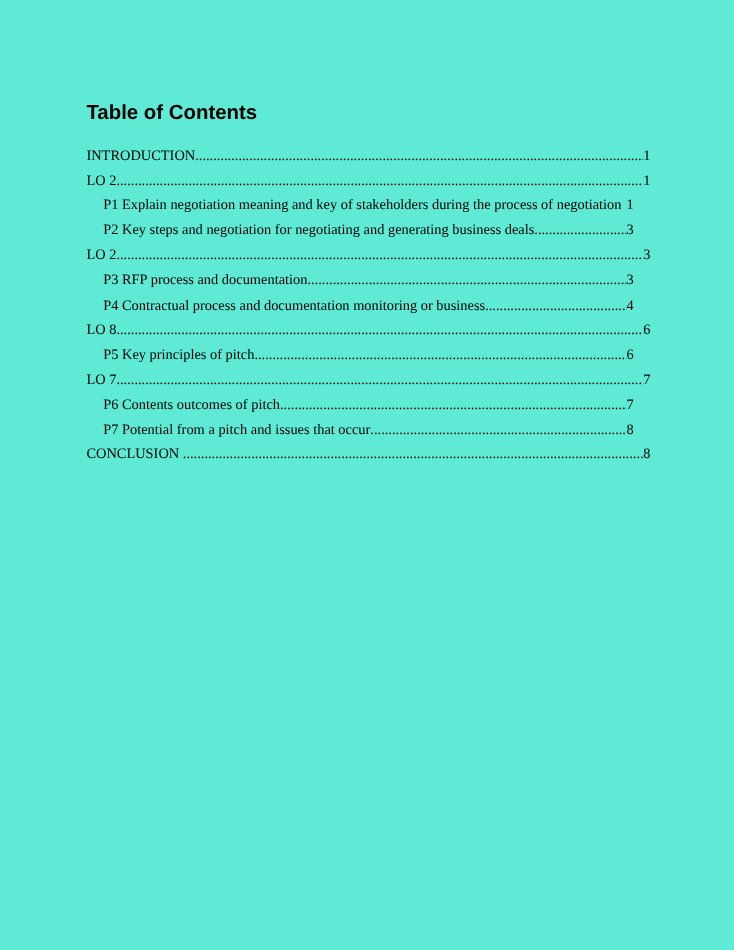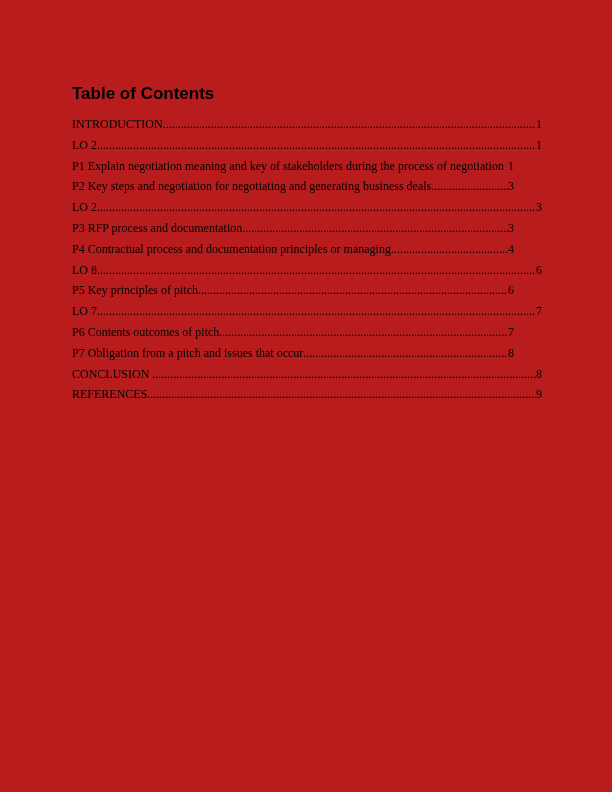--- a/index.html
+++ b/index.html
@@ -1,30 +1,30 @@
 <!DOCTYPE html>
 <html><head>
 <meta charset="utf-8">
 <style>
   html, body { margin: 0; padding: 0; background: #ffffff; }
   body { width: 612px; height: 792px; position: relative; overflow: hidden; }
-  .page { position: absolute; left: 0; top: 0; width: 612px; height: 792px; background: #b91c1c; }
+  .page { position: absolute; left: 0; top: 0; width: 612px; height: 792px; background: #5eead4; }
   .toc-title {
     position: absolute; left: 72px; top: 84px;
     font-family: "Liberation Sans", sans-serif; font-weight: bold; font-size: 17px;
     color: #000; margin: 0; line-height: 20px;
   }
   .toc-list { position: absolute; left: 72px; top: 116px; width: 470px; }
   .toc-row {
-    position: relative; height: 20.8px; display: flex; align-items: flex-start;
+    position: relative; height: 20.8px; display: flex; align-items: flex-end;
     font-family: "Liberation Serif", serif; font-size: 12px; color: #000;
     line-height: 16px; white-space: nowrap; overflow: hidden;
   }
   .toc-row.lvl1 { width: 470px; }
-  .toc-row.lvl2 { width: 442px; }
+  .toc-row.lvl2 { margin-left: 14px; width: 442px; }
   .toc-row .label { flex: 0 0 auto; }
   .toc-row .leader {
     flex: 1 1 auto; overflow: hidden; white-space: nowrap;
     letter-spacing: 0px;
   }
   .toc-row .leader::before {
     content: "......................................................................................................................................................................................................................";
   }
   .toc-row .leader.none::before { content: " "; }
   .toc-row .page-num { flex: 0 0 auto; text-align: right; }
@@ -60,21 +60,21 @@
       <span class="label">LO 2</span>
       <span class="leader"></span>
       <span class="page-num">3</span>
     </div>
     <div class="toc-row lvl2">
       <span class="label">P3 RFP process and documentation</span>
       <span class="leader"></span>
       <span class="page-num">3</span>
     </div>
     <div class="toc-row lvl2">
-      <span class="label">P4 Contractual process and documentation principles or managing</span>
+      <span class="label">P4 Contractual process and documentation monitoring or business</span>
       <span class="leader"></span>
       <span class="page-num">4</span>
     </div>
     <div class="toc-row lvl1">
       <span class="label">LO 8</span>
       <span class="leader"></span>
       <span class="page-num">6</span>
     </div>
     <div class="toc-row lvl2">
       <span class="label">P5 Key principles of pitch</span>
@@ -85,28 +85,23 @@
       <span class="label">LO 7</span>
       <span class="leader"></span>
       <span class="page-num">7</span>
     </div>
     <div class="toc-row lvl2">
       <span class="label">P6 Contents outcomes of pitch</span>
       <span class="leader"></span>
       <span class="page-num">7</span>
     </div>
     <div class="toc-row lvl2">
-      <span class="label">P7 Obligation from a pitch and issues that occur</span>
+      <span class="label">P7 Potential from a pitch and issues that occur</span>
       <span class="leader"></span>
       <span class="page-num">8</span>
     </div>
     <div class="toc-row lvl1">
       <span class="label" style="white-space:pre">CONCLUSION </span>
       <span class="leader"></span>
       <span class="page-num">8</span>
     </div>
-    <div class="toc-row lvl1">
-      <span class="label">REFERENCES</span>
-      <span class="leader"></span>
-      <span class="page-num">9</span>
-    </div>
   </div>
 </div>
 
 </body></html>

